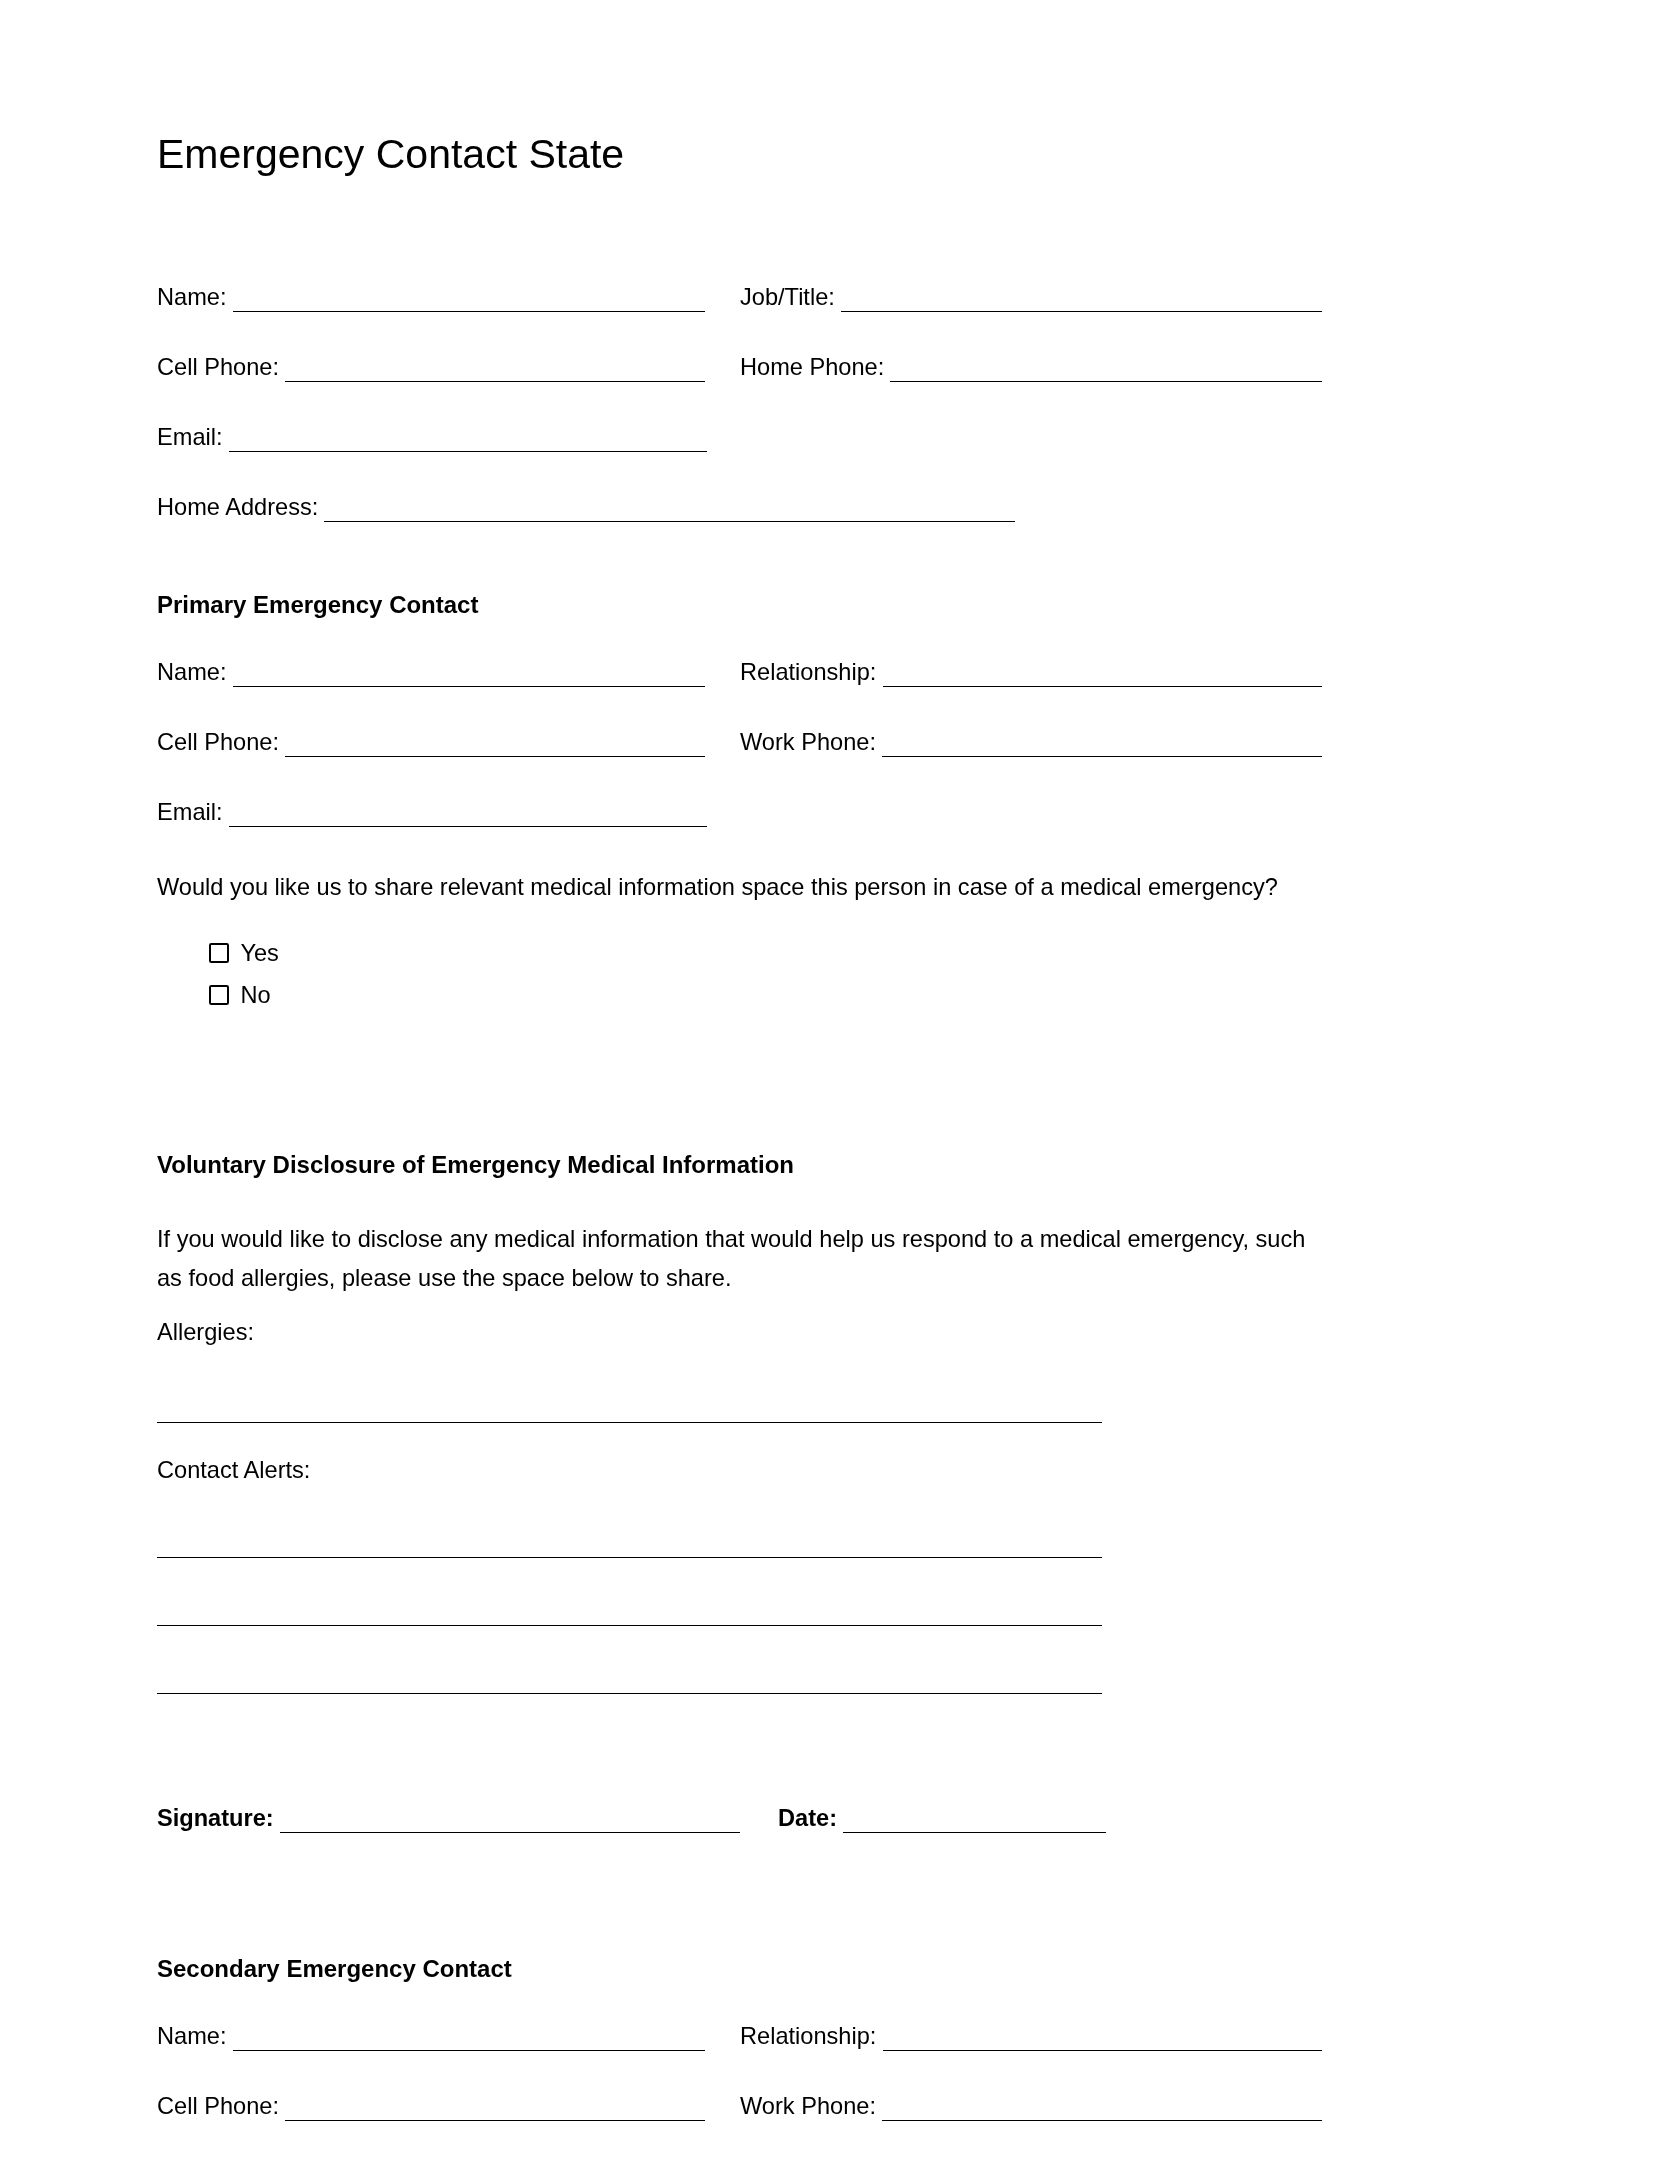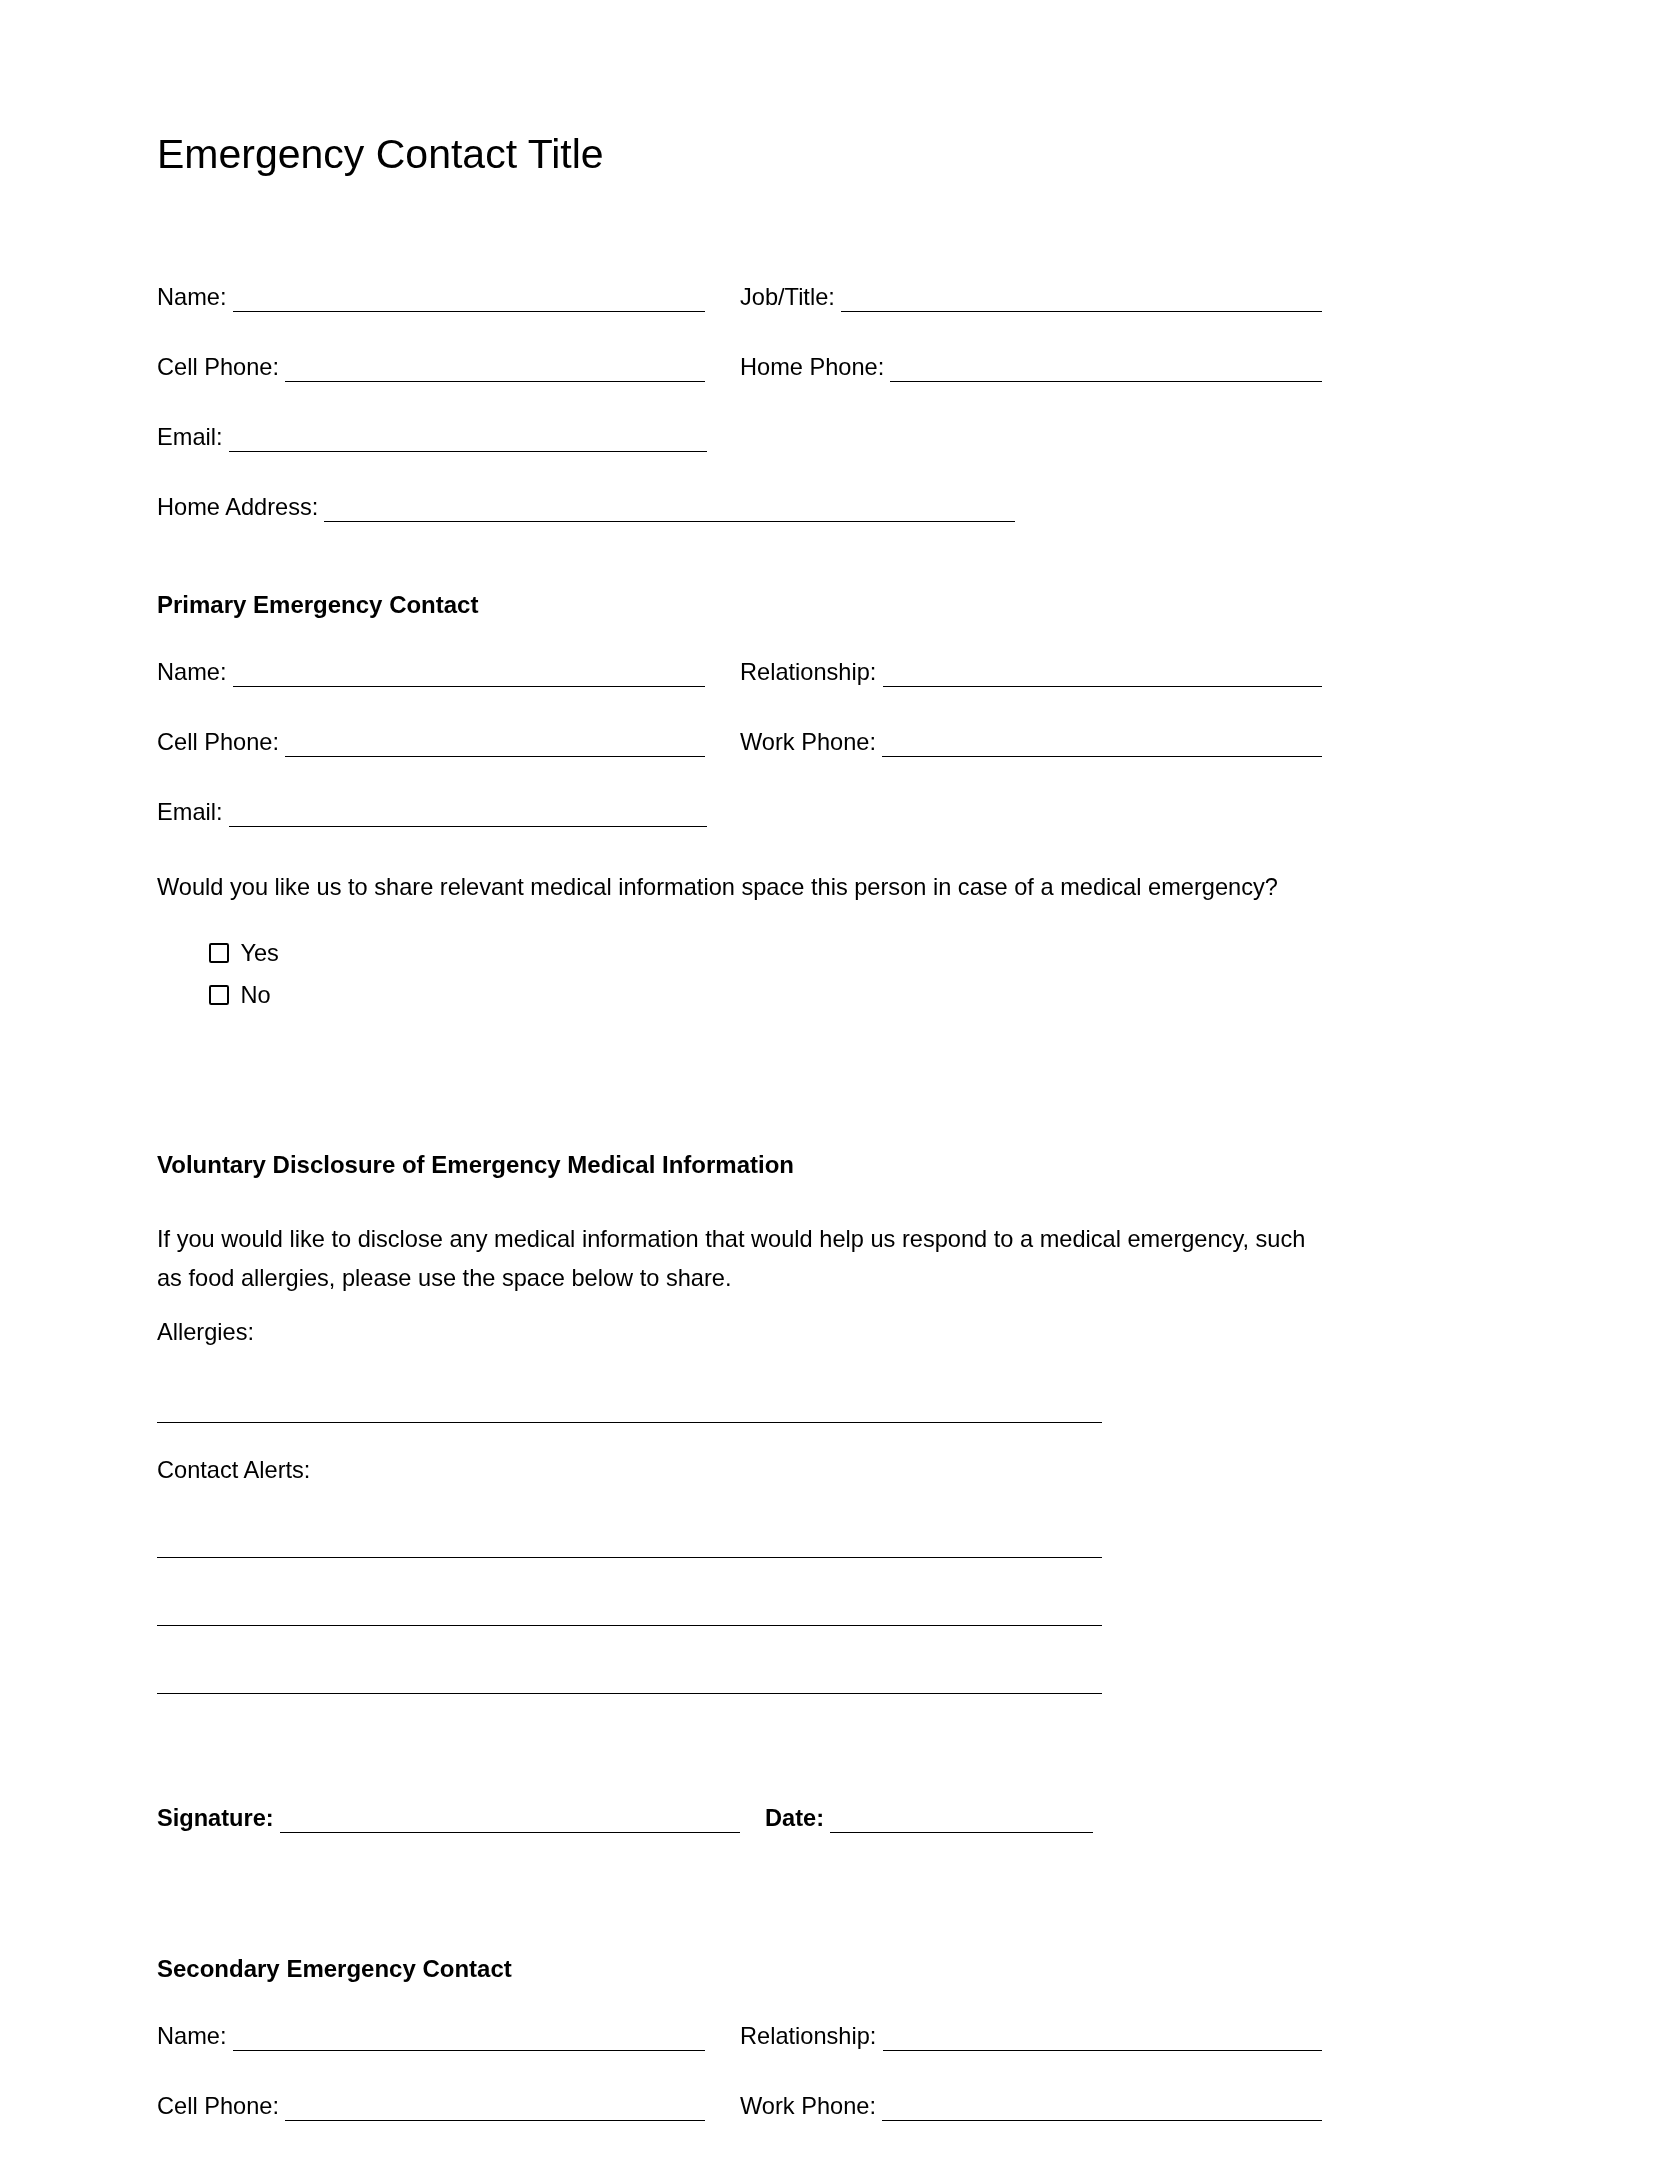--- a/index.html
+++ b/index.html
@@ -99,29 +99,29 @@
   .line-medical-3 { margin-top: 67px; }
   .sig-row {
     display: flex;
     font-size: 23.6px;
     line-height: 29px;
     height: 29px;
     margin-top: 110px;
   }
   .sig-row .label { font-weight: 700; }
   .sig-field  { width: 583px; display: flex; }
-  .date-field { width: 328px; margin-left: 25px; display: flex; }
+  .date-field { width: 328px; margin-left: 38px; display: flex; }
 </style>
 </head>
 <body>
 
 <div class="page">
   <div class="content">
 
-    <h1 class="form-title">Emergency Contact Title</h1>
+    <h1 class="form-title">Emergency Contact State</h1>
 
     <div class="row first-block">
       <div class="field col1">
         <span class="label">Name:</span>
         <span class="underline"></span>
       </div>
       <div class="field col2">
         <span class="label">Job/Title:</span>
         <span class="underline"></span>
       </div>

